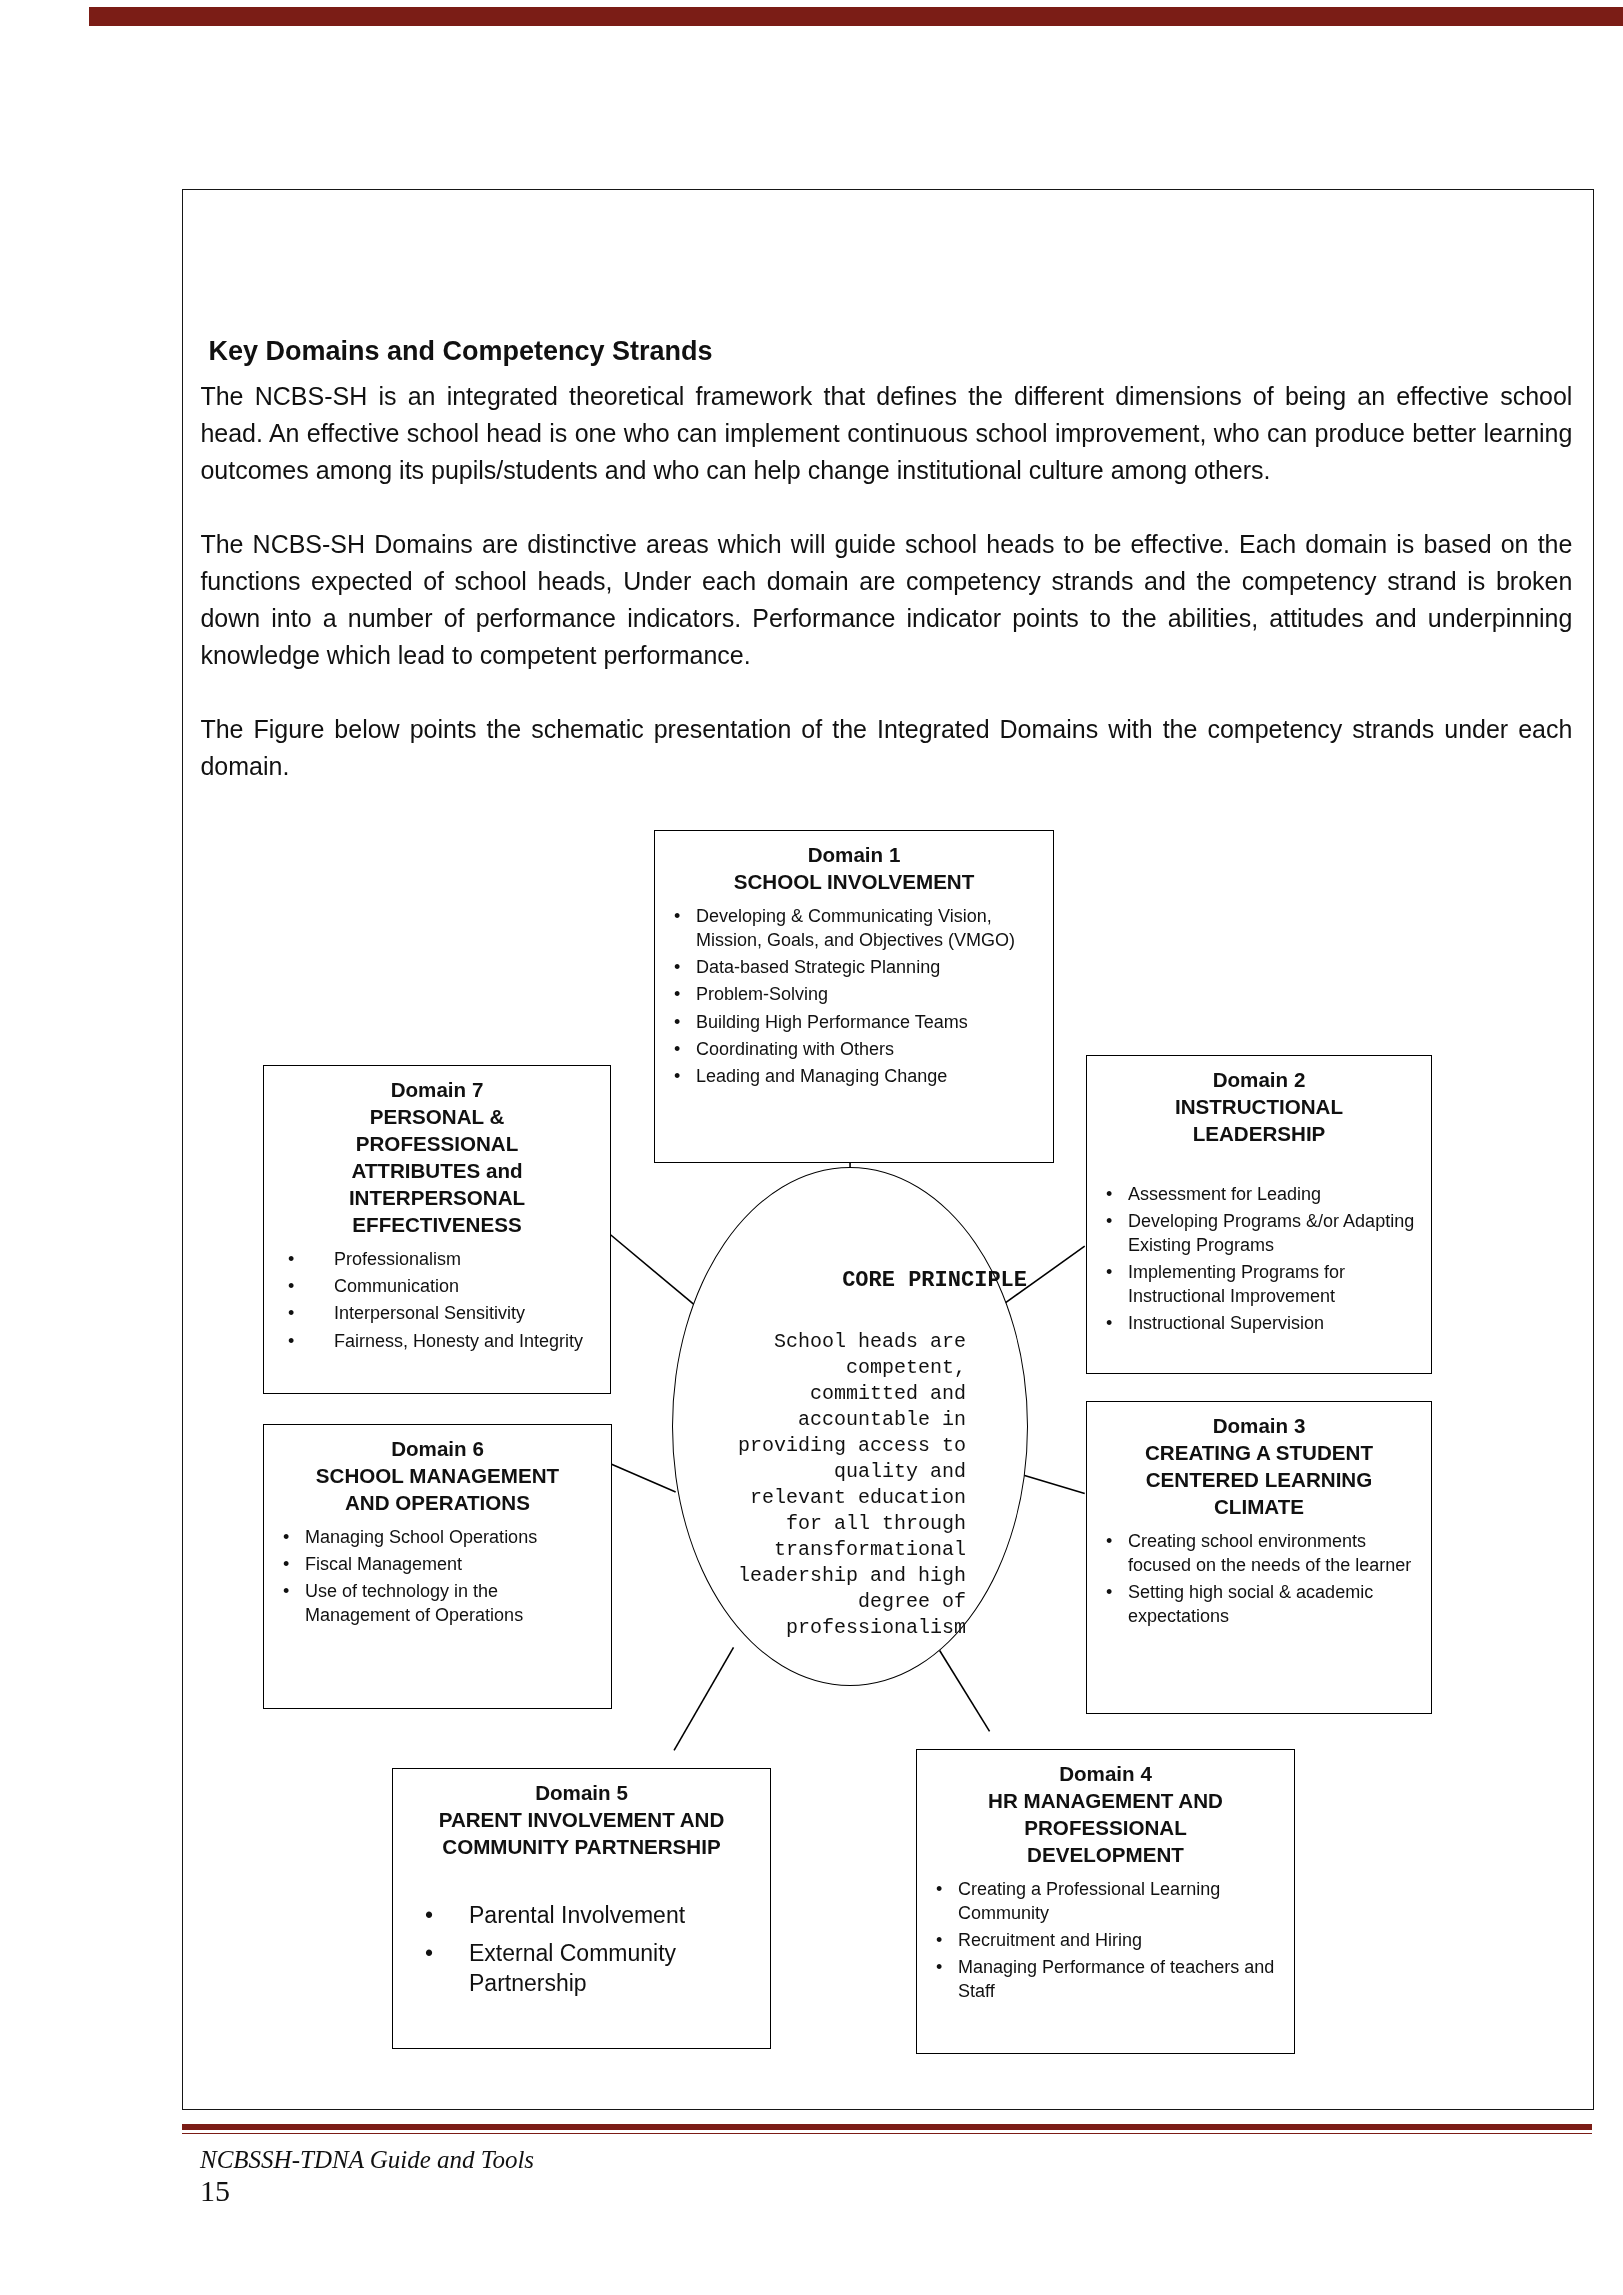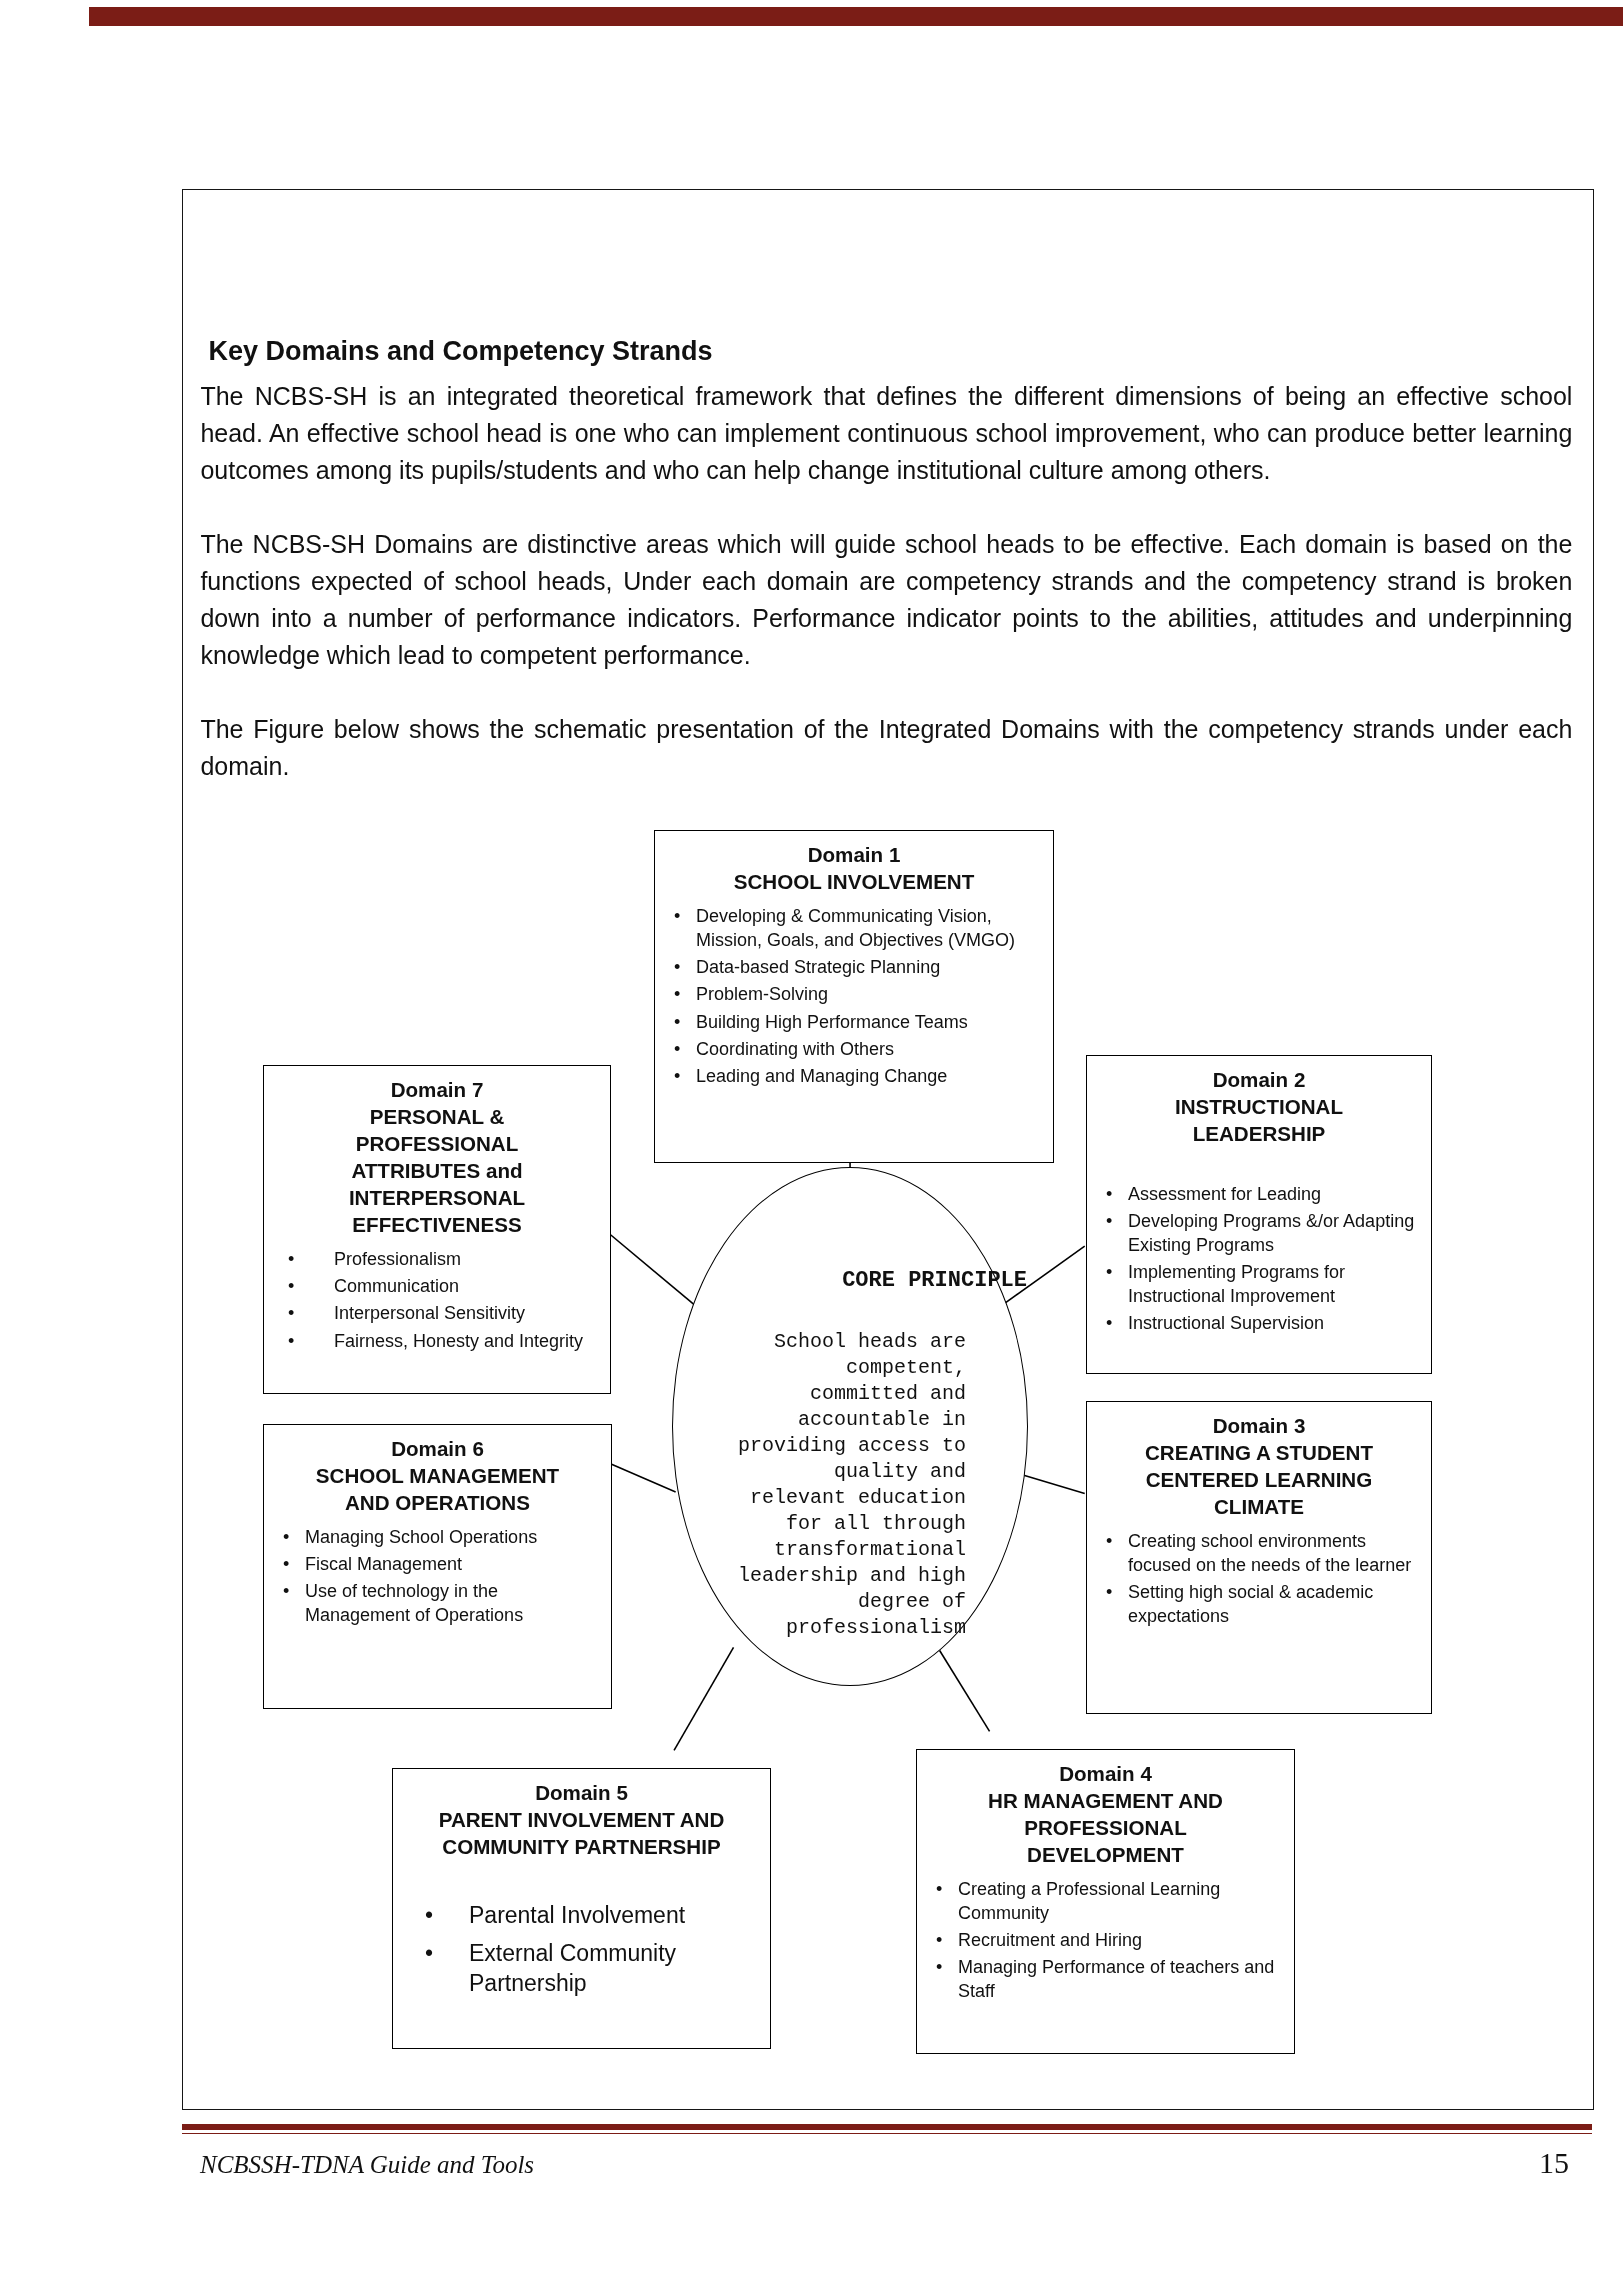--- a/index.html
+++ b/index.html
@@ -56,37 +56,38 @@
   .lines { position: absolute; left: 0; top: 0; pointer-events: none; }
 
   
   .footer-rule { position: absolute; left: 182px; top: 2124px; width: 1410px; }
   .footer-rule .thick { height: 6.3px; background: #7b1d16; }
   .footer-rule .thin { height: 1.6px; background: #7b1d16; margin-top: 2.4px; }
   .footer-row {
     position: absolute; left: 200px; top: 2146px; width: 1369px;
     display: flex; justify-content: space-between; align-items: baseline;
     font-family: "Liberation Serif", serif;
+    flex-direction: column;
   }
   .footer-left { font-style: italic; font-size: 25px; }
   .footer-page { font-size: 30px; }
 </style>
 </head>
 <body>
 
 <div class="page">
 
   <div class="top-bar"></div>
 
   <div class="content-box">
     <div class="text-area">
       <h1 class="heading">Key Domains and Competency Strands</h1>
       <p class="para">The NCBS-SH is an integrated theoretical framework that defines the different dimensions of being an effective school head.  An effective school head is one who can implement continuous school improvement, who can produce better learning outcomes among its pupils/students and who can help change institutional culture among others.</p>
       <p class="para">The NCBS-SH Domains are distinctive areas which will guide school heads to be effective.  Each domain is based on the functions expected of school heads,  Under each domain are competency strands and the competency strand is broken down into a number of performance indicators.  Performance indicator points to the abilities, attitudes and underpinning knowledge which lead to competent performance.</p>
-      <p class="para last">The Figure below shows the schematic presentation of the Integrated Domains with the competency strands under each domain.</p>
+      <p class="para last">The Figure below points the schematic presentation of the Integrated Domains with the competency strands under each domain.</p>
     </div>
   </div>
 
   <svg class="lines" width="1624" height="2295" viewBox="0 0 2048 2895">
     <line x1="1072" y1="1446" x2="1072" y2="1474" stroke="#000" stroke-width="2"></line>
     <line x1="1256" y1="1652" x2="1368" y2="1572" stroke="#000" stroke-width="2"></line>
     <line x1="1288" y1="1860" x2="1368" y2="1884" stroke="#000" stroke-width="2"></line>
     <line x1="1185" y1="2082" x2="1248" y2="2184" stroke="#000" stroke-width="2"></line>
     <line x1="925" y1="2078" x2="850" y2="2208" stroke="#000" stroke-width="2"></line>
     <line x1="769" y1="1846" x2="852" y2="1882" stroke="#000" stroke-width="2"></line>

